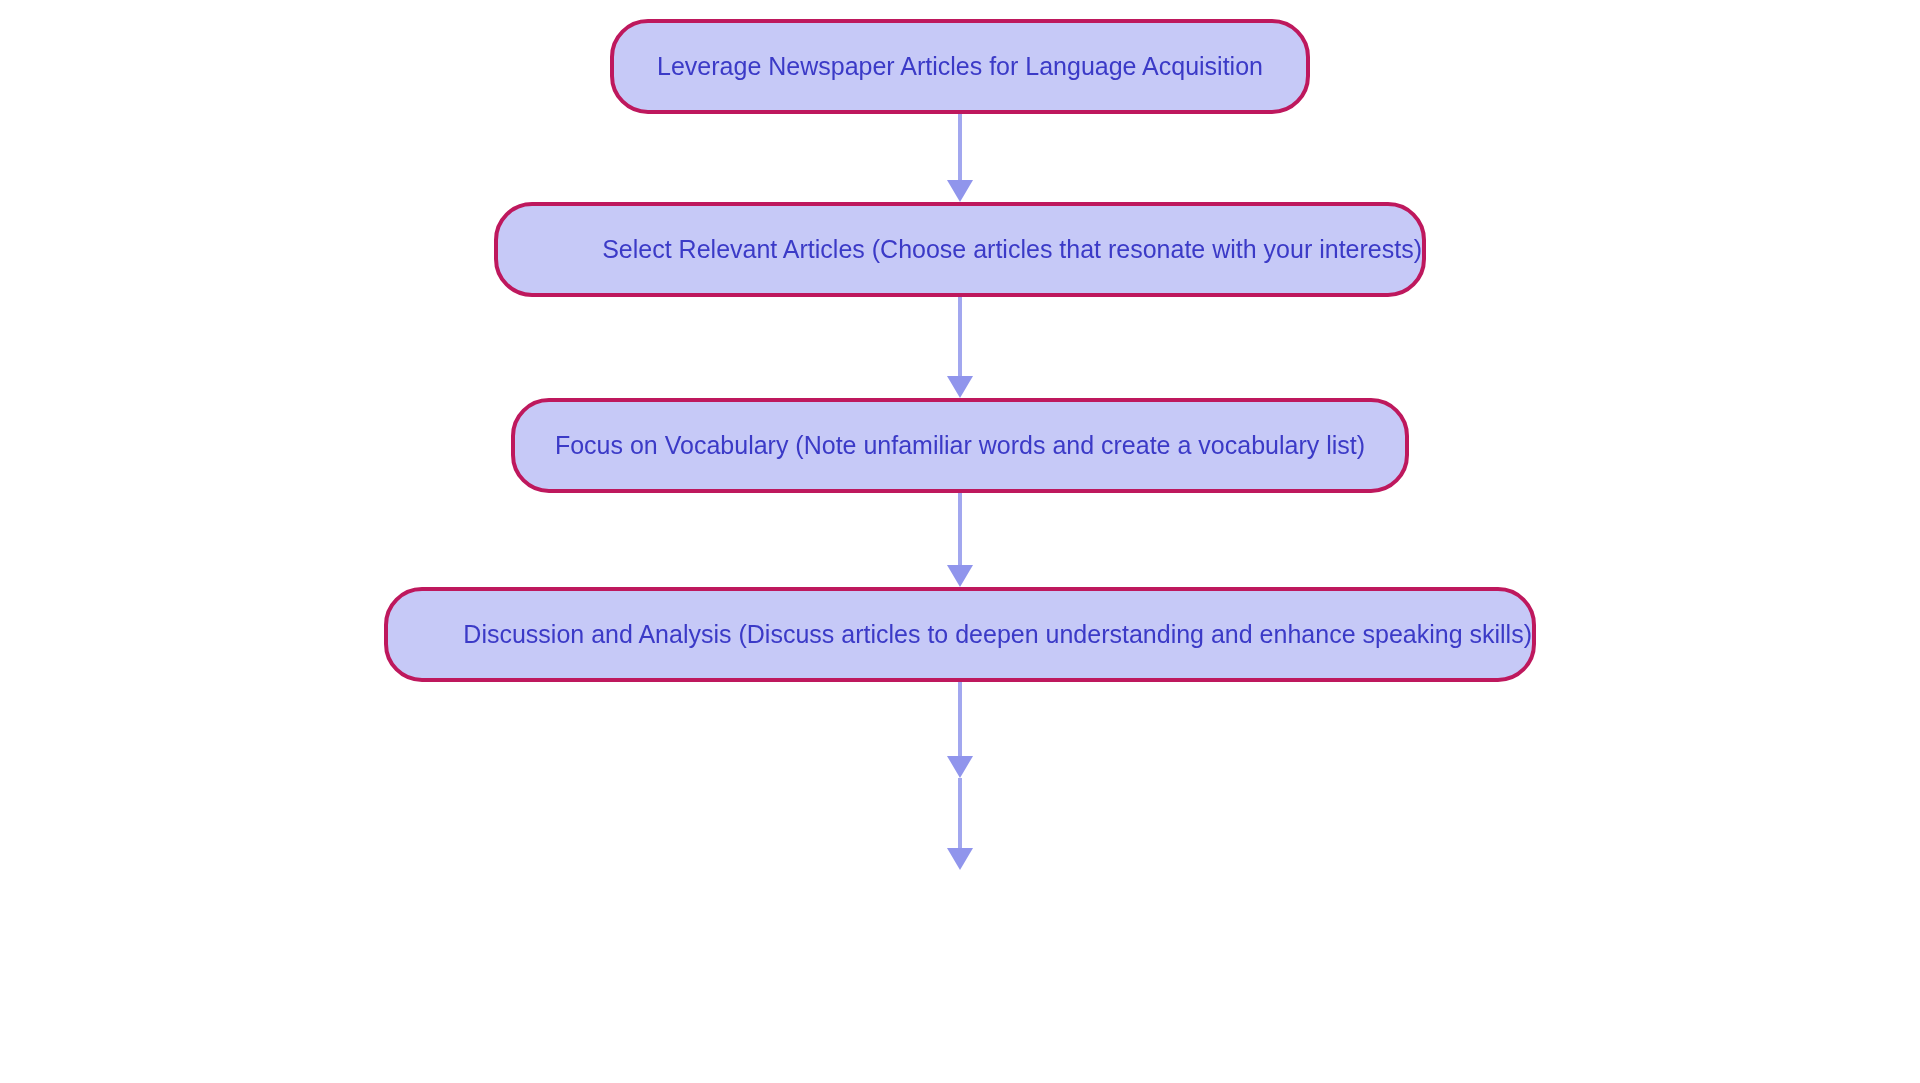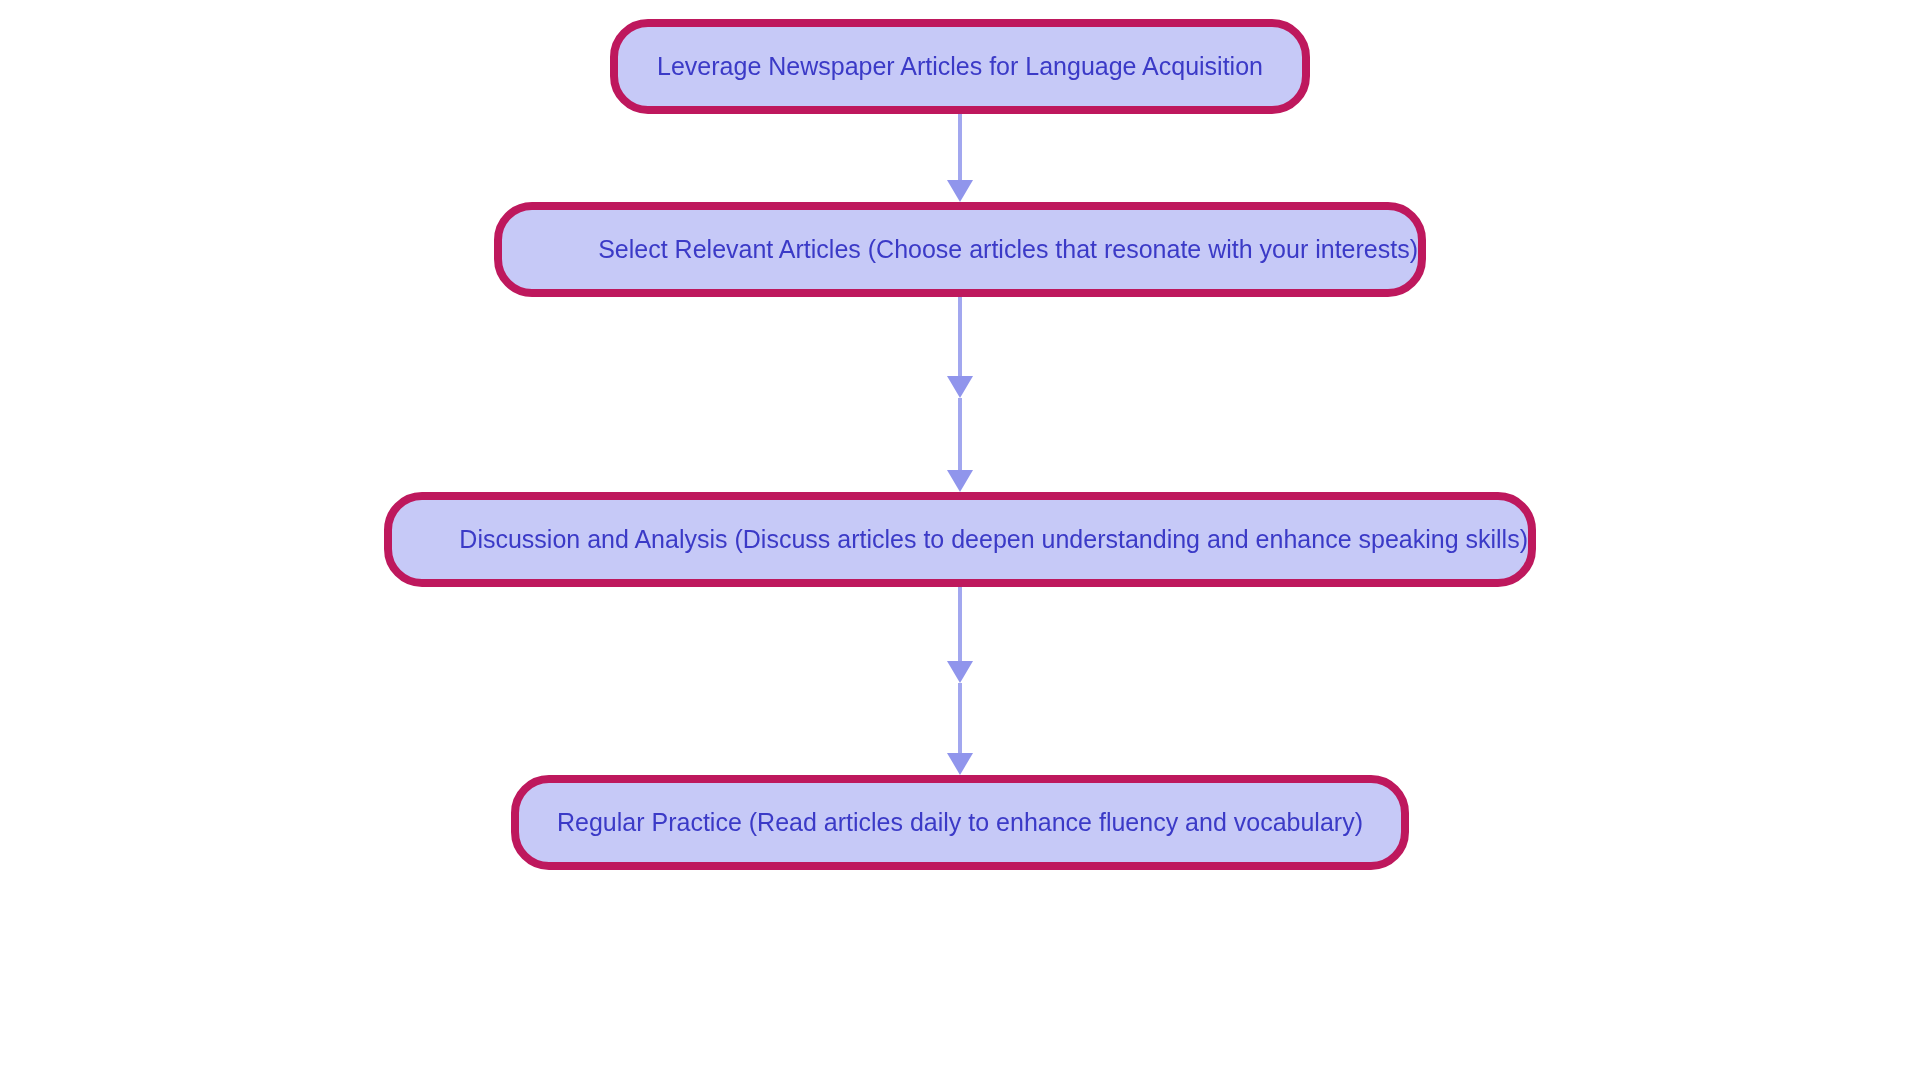--- a/index.html
+++ b/index.html
@@ -21,21 +21,21 @@
     left: 0;
     width: 1920px;
     display: flex;
     flex-direction: column;
     align-items: center;
   }
   .flow-node {
     height: 95px;
     box-sizing: border-box;
     background: #c6c9f7;
-    border: 8px solid #be185d;
+    border: 4px solid #be185d;
     border-radius: 38px;
     display: flex;
     align-items: center;
     justify-content: center;
     color: #3b3ac7;
     font-size: 25px;
     white-space: nowrap;
     text-align: center;
   }
   .w0 { width: 700px; }
@@ -86,20 +86,23 @@
 
     <div class="flow-node w1">
       <span>Select Relevant Articles (Choose articles that resonate with your interests)</span>
     </div>
 
     <div class="flow-arrow g2">
       <div class="arrow-line"></div>
       <div class="arrow-head"></div>
     </div>
 
+    <div class="flow-node w2">
+      <span>Focus on Vocabulary (Note unfamiliar words and create a vocabulary list)</span>
+    </div>
 
     <div class="flow-arrow g3">
       <div class="arrow-line"></div>
       <div class="arrow-head"></div>
     </div>
 
     <div class="flow-node w3">
       <span>Discussion and Analysis (Discuss articles to deepen understanding and enhance speaking skills)</span>
     </div>
 
@@ -107,18 +110,15 @@
       <div class="arrow-line"></div>
       <div class="arrow-head"></div>
     </div>
 
 
     <div class="flow-arrow g5">
       <div class="arrow-line"></div>
       <div class="arrow-head"></div>
     </div>
 
-    <div class="flow-node w5">
-      <span>Regular Practice (Read articles daily to enhance fluency and vocabulary)</span>
-    </div>
 
   </div>
 </div>
 
 </body></html>

